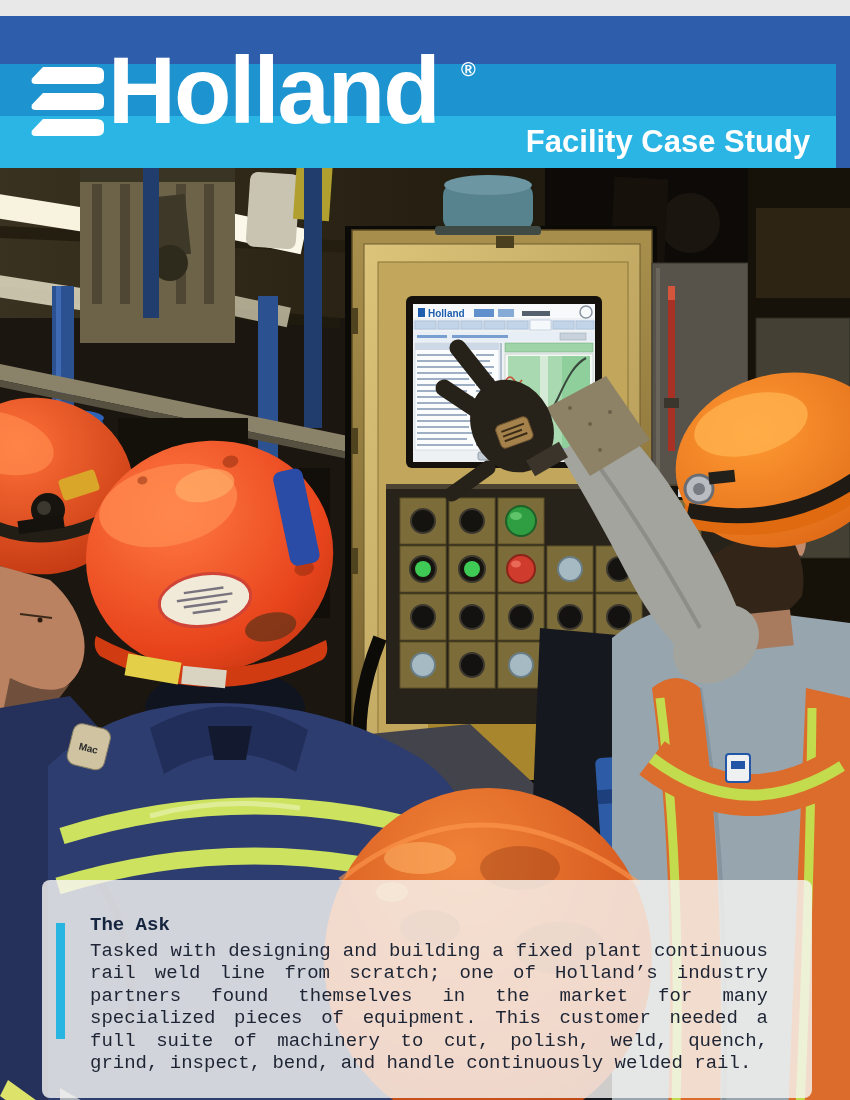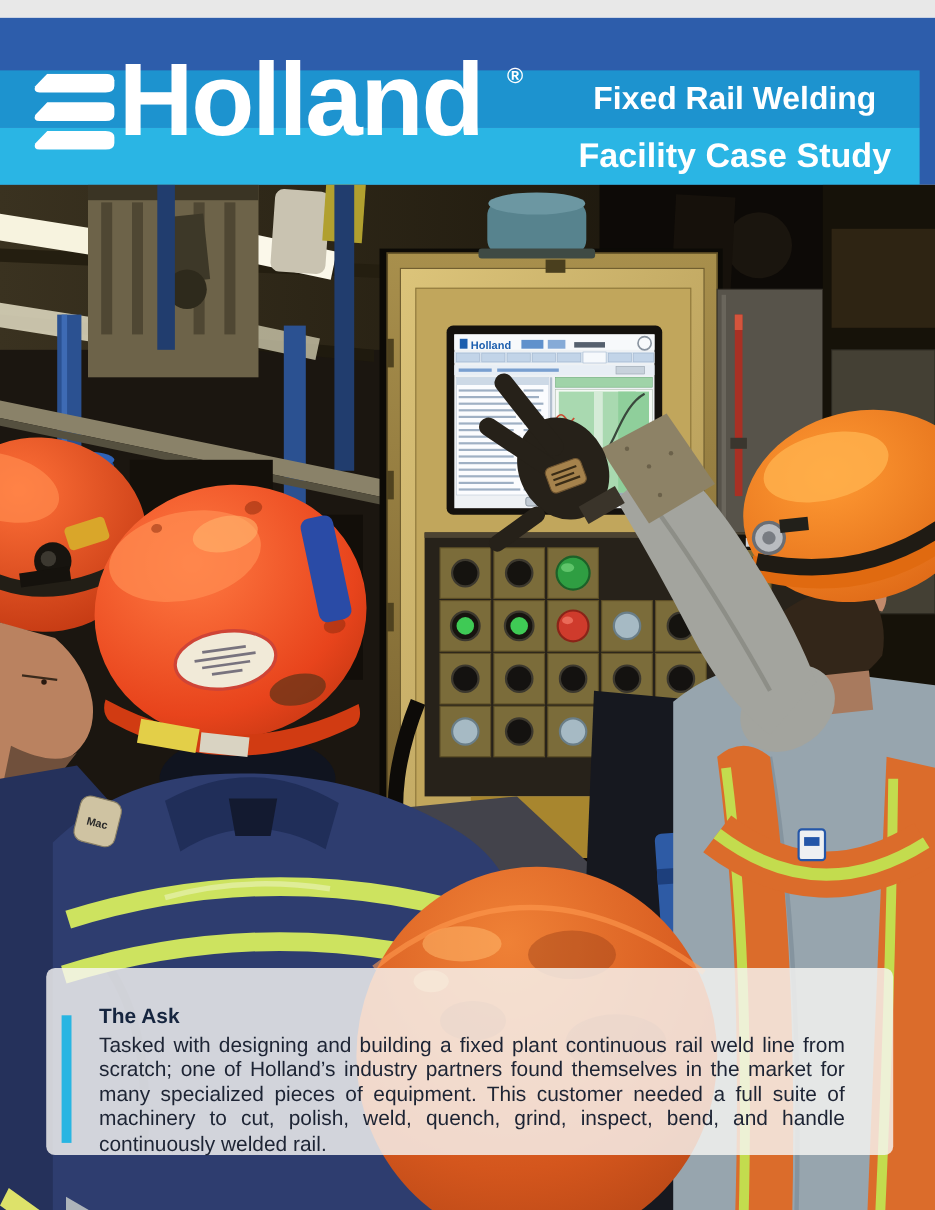--- a/index.html
+++ b/index.html
@@ -14,22 +14,22 @@
   .wordmark{position:absolute;left:108px;top:28px;font-size:94px;line-height:94px;font-weight:bold;
             color:#fff;letter-spacing:-2px;}
   .regmark{position:absolute;left:461px;top:42px;font-size:20px;font-weight:bold;color:#fff;}
   .hdr-title{position:absolute;left:498px;width:340px;height:52px;display:flex;align-items:center;
              justify-content:center;color:#fff;font-weight:bold;}
   .hdr-title.l1{top:48px;font-size:29px;}
   .hdr-title.l2{top:100px;font-size:31px;text-align:right;}
   
   .photo{position:absolute;left:0;top:152px;width:850px;height:948px;}
   
-  .askbox{position:absolute;left:42px;top:864px;width:770px;height:170px;
-          background:rgba(246,245,243,0.82);border-radius:8px;}
+  .askbox{position:absolute;left:42px;top:864px;width:770px;height:218px;
+          background:rgba(246,245,243,0.82);border-radius:8px;font-family:Liberation Mono, monospace;}
   .askbar{position:absolute;left:14px;top:43px;width:9px;height:116px;}
   .askcontent{position:absolute;left:48px;top:34px;width:678px;}
   .askhead{font-size:19px;font-weight:bold;color:#16253f;margin:0 0 4px 0;}
   .askbody{font-size:19px;line-height:22.4px;color:#1d2434;margin:0;text-align:justify;}
 </style>
 </head>
 <body>
 
 <div class="page">
 
@@ -40,21 +40,20 @@
 
     <svg class="logo-icon" width="78" height="72" viewBox="0 0 78 72">
       <path d="M13 0 L66 0 Q74 0 74 6 L74 11 Q74 17 66 17 L6 17 Q0 17 2 11.5 Z" fill="#fff"></path>
       <path d="M13 26 L66 26 Q74 26 74 32 L74 37 Q74 43 66 43 L6 43 Q0 43 2 37.5 Z" fill="#fff"></path>
       <path d="M13 52 L66 52 Q74 52 74 58 L74 63 Q74 69 66 69 L6 69 Q0 69 2 63.5 Z" fill="#fff"></path>
     </svg>
 
     <div class="wordmark">Holland</div>
     <div class="regmark">®</div>
 
-    <div class="hdr-title l1">Fixed Rail Welding</div>
     <div class="hdr-title l2">Facility Case Study</div>
   </div>
 
   <svg class="photo" viewBox="0 0 850 948" preserveAspectRatio="none">
     <defs>
       <linearGradient id="gCeil" x1="0" y1="0" x2="1" y2="0">
         <stop offset="0" stop-color="#3a3220"></stop>
           <stop offset="0.55" stop-color="#241e11"></stop>
           <stop offset="1" stop-color="#0e0b07"></stop>
       </linearGradient>

